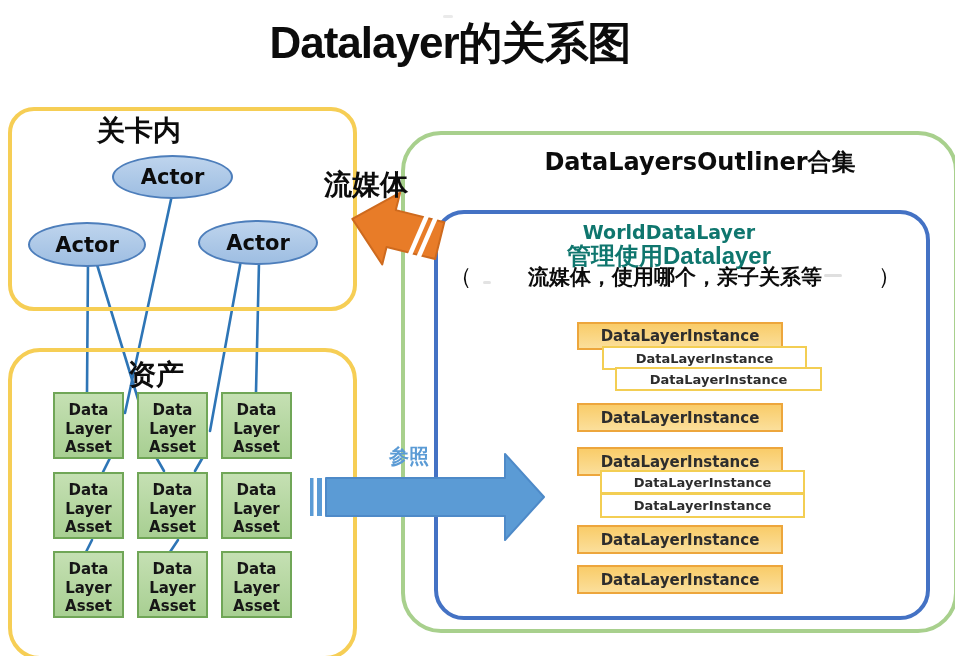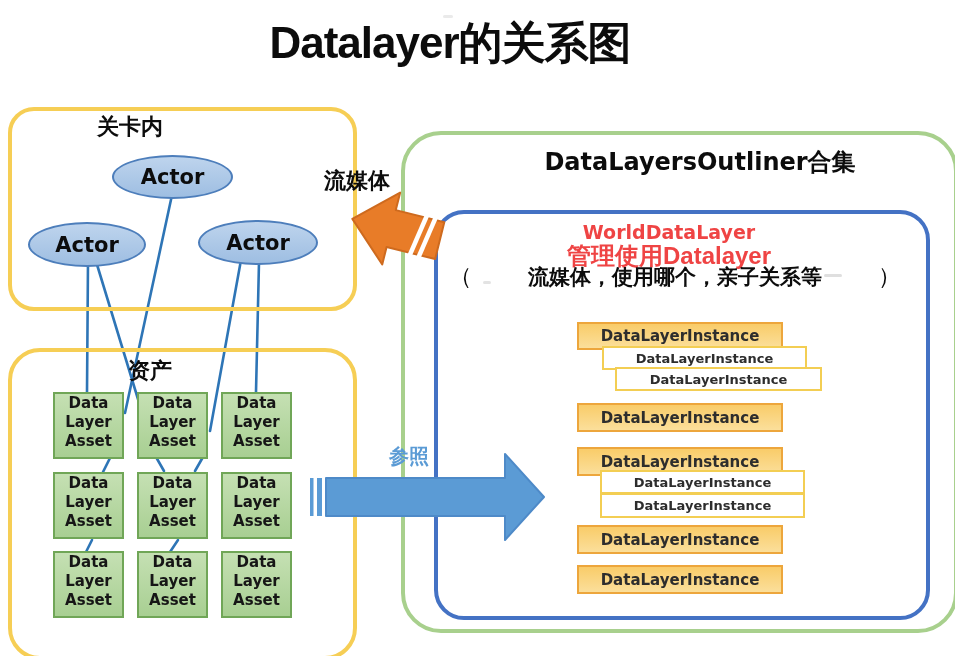--- a/index.html
+++ b/index.html
@@ -10,47 +10,47 @@
   .abs{position:absolute;}
   .rounded{font-family:"DejaVu Sans","Liberation Sans",sans-serif;}
   .page-title{
     left:50px;top:14px;width:800px;text-align:center;
     font-size:44px;font-weight:800;letter-spacing:-1px;color:#0c0c0c;
     font-family:"Liberation Sans","DejaVu Sans",sans-serif;
   }
   .ybox{border:4px solid var(--yellow_border);background:transparent;}
   .gbox{border:4px solid var(--green_border);background:transparent;border-radius:40px;}
   .bbox{border:4px solid var(--blue_border);background:transparent;border-radius:30px;}
-  .section-label{font-size:22px;font-weight:700;color:#0c0c0c;white-space:nowrap;}
+  .section-label{font-size:28px;font-weight:700;color:#0c0c0c;white-space:nowrap;}
   .actor{
     border:2px solid var(--actor_border);border-radius:50%;
     background:linear-gradient(180deg,var(--actor_fill_top),var(--actor_fill_bottom));
     display:flex;align-items:center;justify-content:center;
     font-size:21px;font-weight:700;color:#0c0c0c;box-sizing:border-box;
   }
   .asset{
     width:71px;height:67px;box-sizing:border-box;
     border:2px solid var(--asset_border);
     background:linear-gradient(180deg,var(--asset_fill_top),var(--asset_fill_bottom));
-    display:flex;align-items:flex-start;justify-content:center;text-align:center;
+    display:flex;align-items:flex-end;justify-content:center;text-align:center;
     font-size:15px;line-height:1.25;font-weight:700;color:#161616;
   }
   .asset span{white-space:pre-line;}
   .inst{
     box-sizing:border-box;display:flex;align-items:center;justify-content:center;
     font-weight:700;color:#2d2d2d;white-space:nowrap;
   }
   .inst-o{
     background:linear-gradient(180deg,var(--instance_fill_top),var(--instance_fill_bottom));
     border:2px solid var(--instance_border);font-size:15px;
   }
   .inst-w{
     background:#ffffff;border:2px solid var(--instance_white_border);font-size:13px;
   }
-  .world-line{left:434px;width:470px;text-align:center;color:#ef4444;white-space:nowrap;}
+  .world-line{left:434px;width:470px;text-align:center;color:#0f766e;white-space:nowrap;}
   .paren-row{
     left:449px;top:261px;width:452px;display:flex;align-items:center;
     justify-content:space-between;color:#0c0c0c;
   }
   .paren-row .paren{font-size:23px;font-weight:400;}
   .paren-row .note{font-size:21px;font-weight:700;}
   .smudge{background:#b9b9b9;border-radius:2px;}
   svg{display:block;}
 </style>
 </head>

